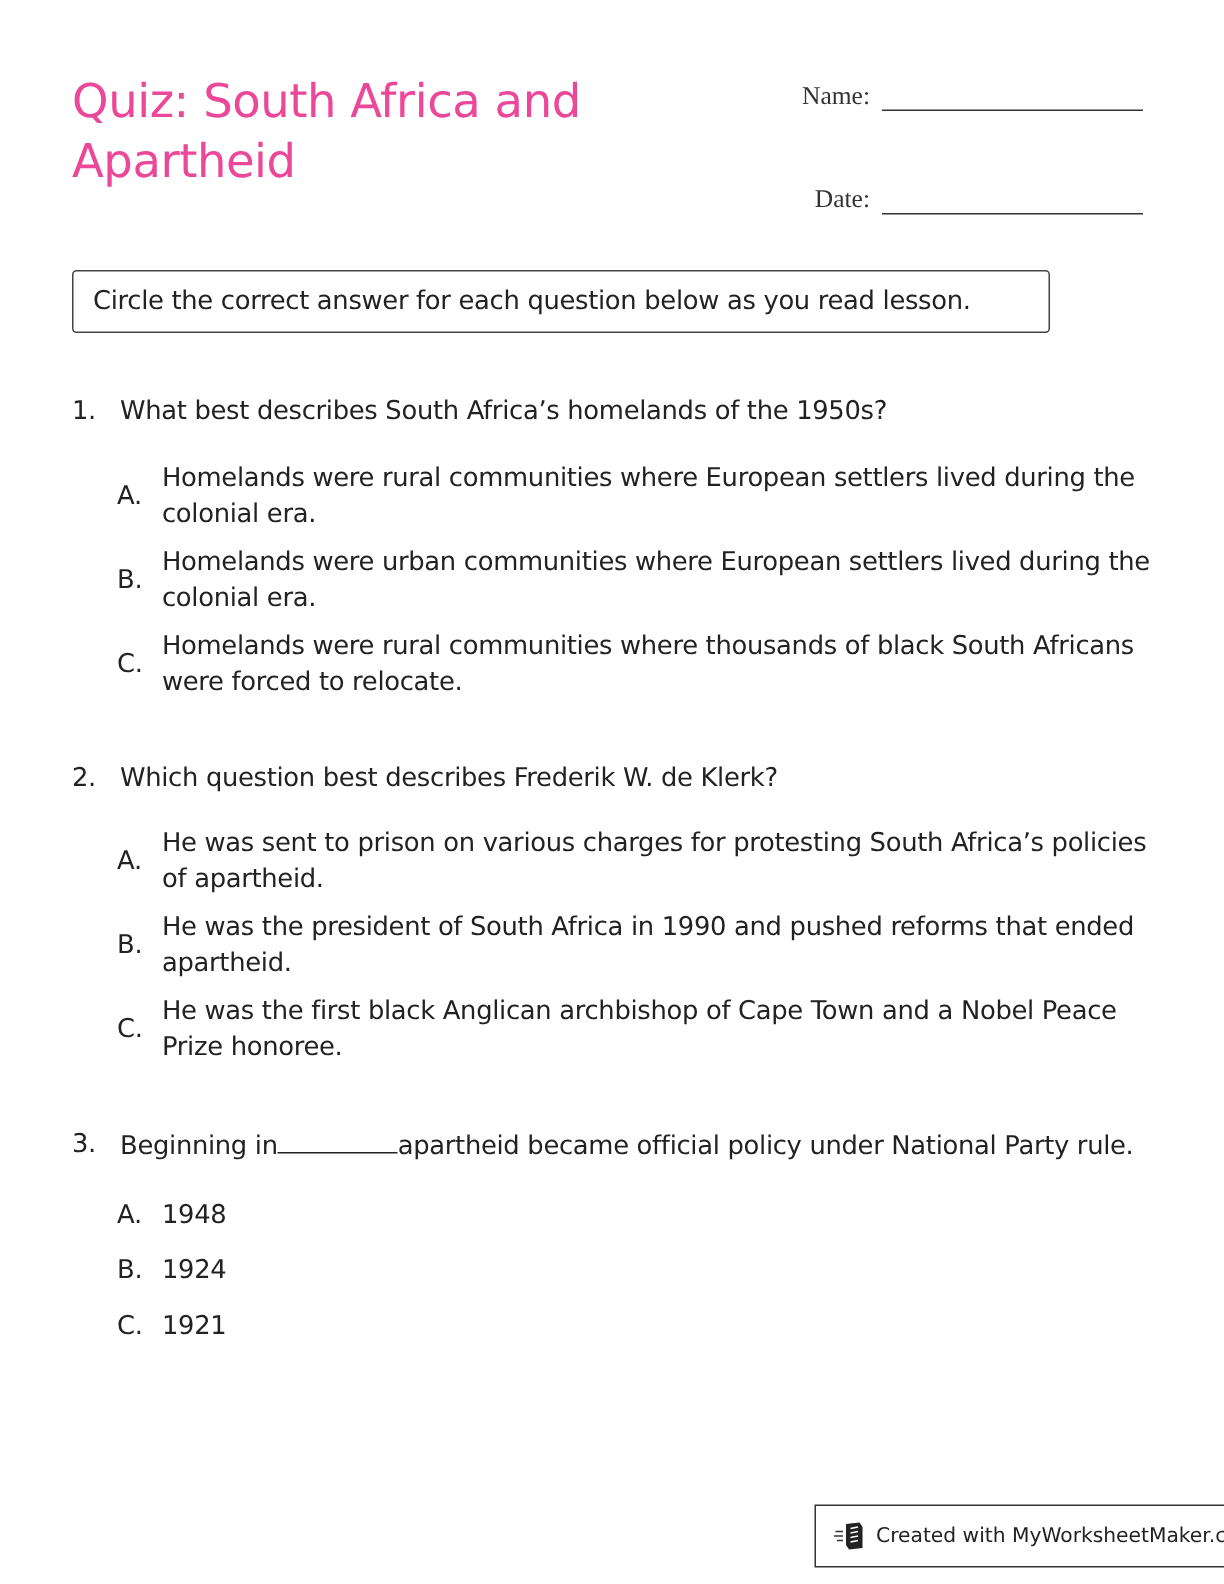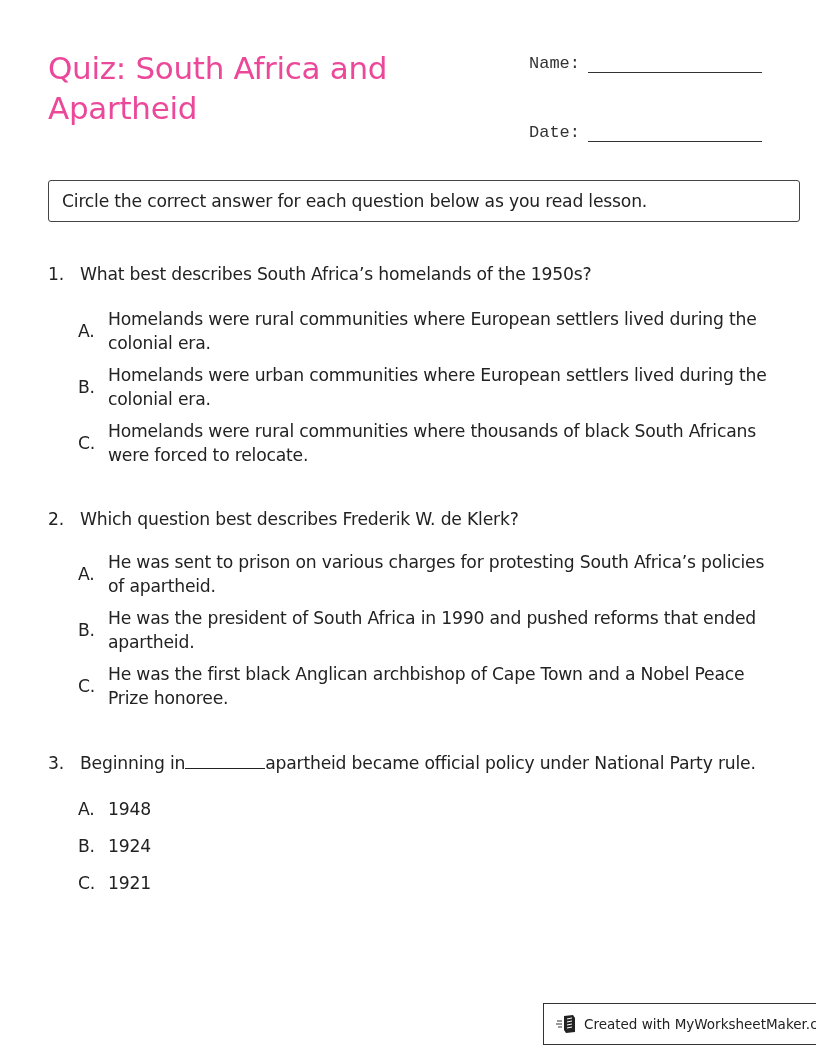--- a/index.html
+++ b/index.html
@@ -1,23 +1,23 @@
 <!DOCTYPE html>
 <html><head>
   <meta charset="utf-8">
   <style>
     html, body { margin: 0; padding: 0; background: #ffffff; }
     body { width: 816px; height: 1056px; position: relative; overflow: hidden; color: #222222;
       font-family: "DejaVu Sans", sans-serif; }
     .title { position: absolute; left: 48px; top: 48px; width: 420px; font-size: 31px; line-height: 40px;
       font-weight: normal; color: #ec4899; margin: 0; letter-spacing: -0.3px; }
-    .field-row { position: absolute; display: flex; align-items: flex-end; font-family: Liberation Mono, monospace; font-size: 17px; color: #333; }
+    .field-row { position: absolute; display: flex; align-items: flex-end; font-family: Liberation Serif, serif; font-size: 17px; color: #333; }
     .field-row .label { text-align: right; width: 70px; margin-right: 8px; }
     .field-row .line { width: 174px; border-bottom: 1.3px solid #333; height: 18px; }
-    .instructions { position: absolute; left: 48px; top: 180px; width: 752px; height: 42px; box-sizing: border-box;
+    .instructions { position: absolute; left: 48px; top: 180px; width: 652px; height: 42px; box-sizing: border-box;
       border: 1.3px solid #444; border-radius: 3px; padding: 2px 13px; display: flex; align-items: center;
       font-size: 17.2px; color: #222; letter-spacing: -0.2px; }
     .question { position: absolute; left: 48px; width: 720px; }
     .q-row { display: flex; font-size: 17.2px; line-height: 24px; color: #222; letter-spacing: -0.2px; }
     .q-num { width: 32px; flex: none; }
     .q-text { flex: 1; }
     .choices { margin-top: 16px; padding-left: 30px; }
     .choice { display: flex; align-items: center; font-size: 17.2px; line-height: 24px; margin-bottom: 8px; letter-spacing: -0.2px; }
     .choice .letter { width: 30px; flex: none; }
     .choice .ctext { flex: 1; }

